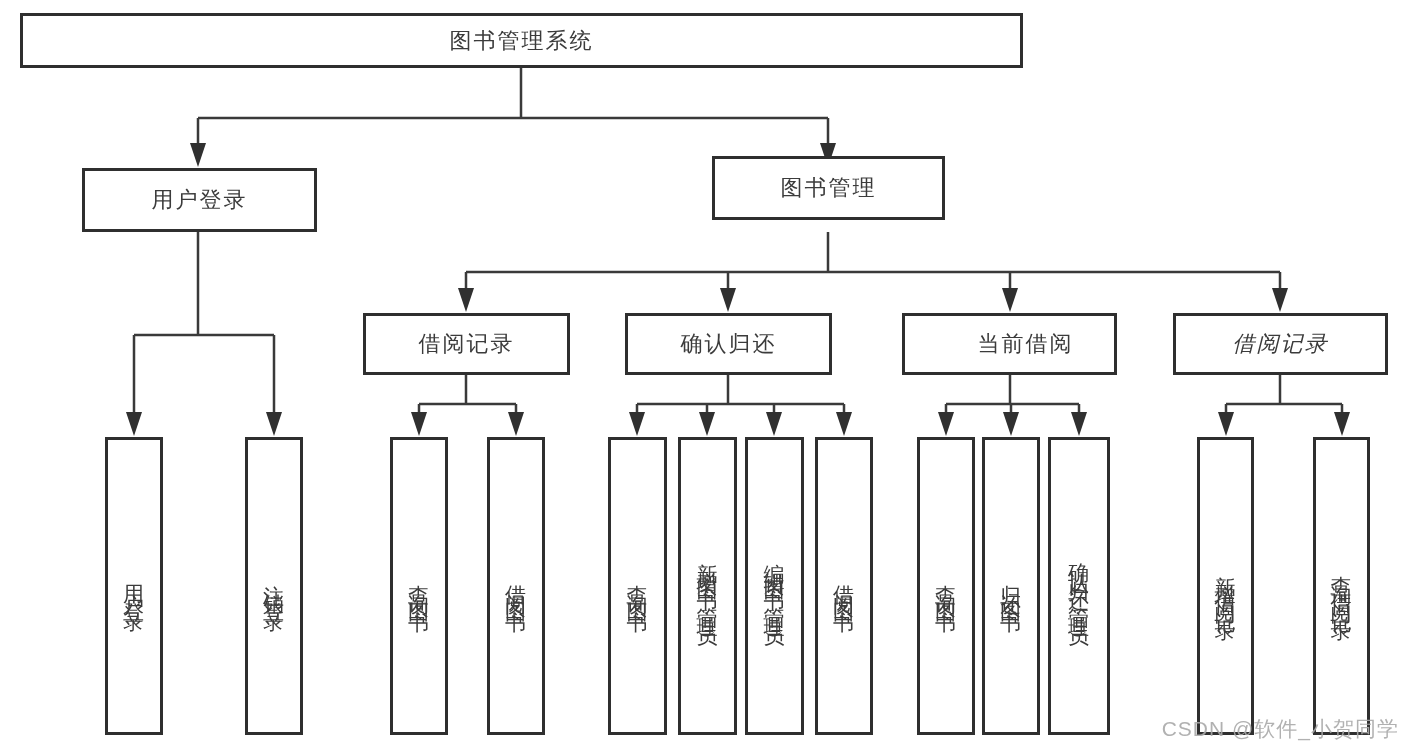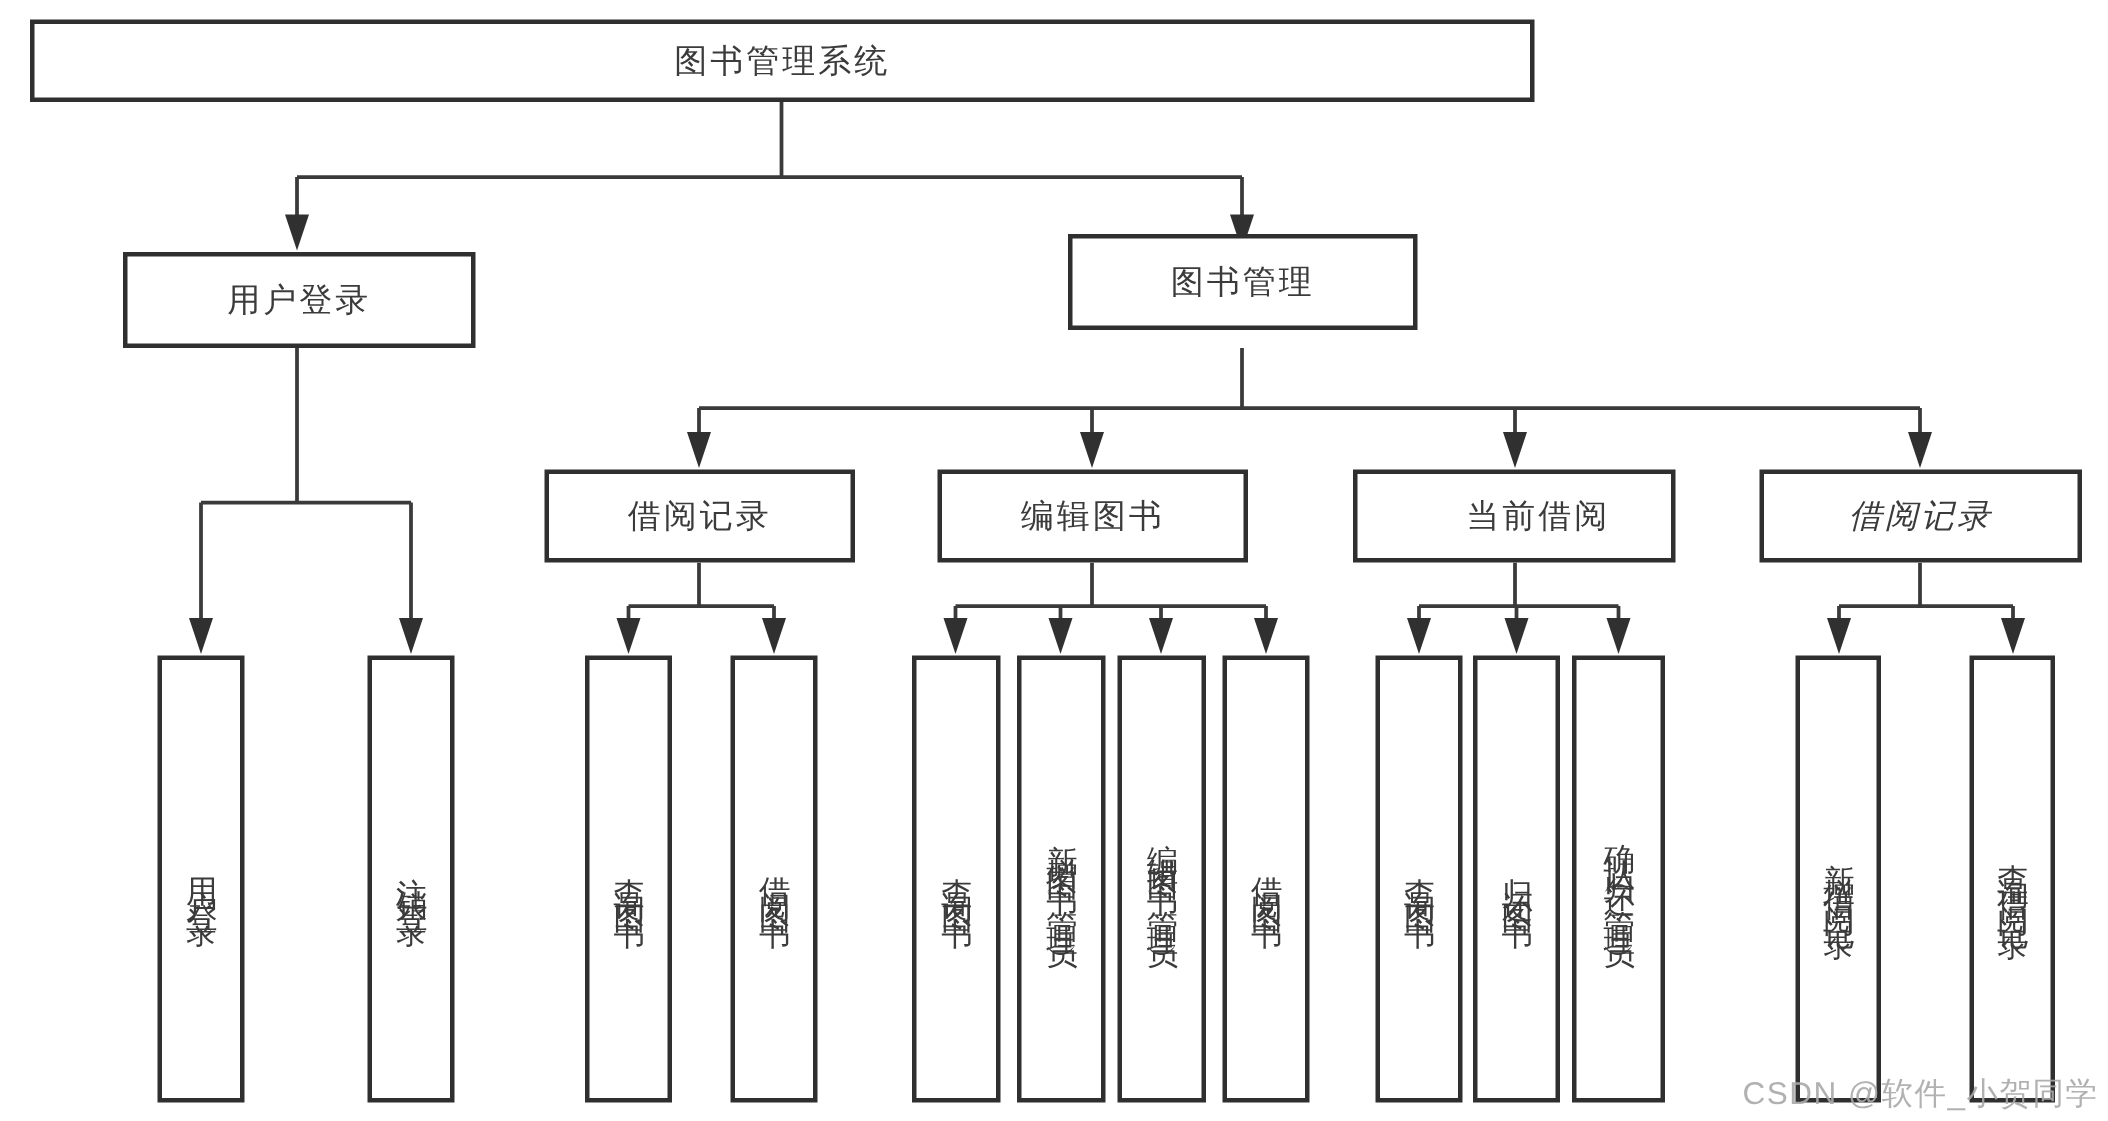--- a/index.html
+++ b/index.html
@@ -92,21 +92,21 @@
     <span>用户登录</span>
   </div>
   <div class="node" style="left:712px; top:156px; width:233px; height:64px;">
     <span>图书管理</span>
   </div>
 
   <div class="node" style="left:363px; top:313px; width:207px; height:62px;">
     <span>借阅记录</span>
   </div>
   <div class="node" style="left:625px; top:313px; width:207px; height:62px;">
-    <span>编辑图书</span>
+    <span>确认归还</span>
   </div>
   <div class="node" style="left:902px; top:313px; width:215px; height:62px;padding-left:32px;">
     <span>当前借阅</span>
   </div>
   <div class="node" style="left:1173px; top:313px; width:215px; height:62px;font-style:italic;">
     <span>借阅记录</span>
   </div>
 
   <div class="node vnode" style="left:105px; top:437px; width:58px; height:298px;">
     <span>用户登录</span>

